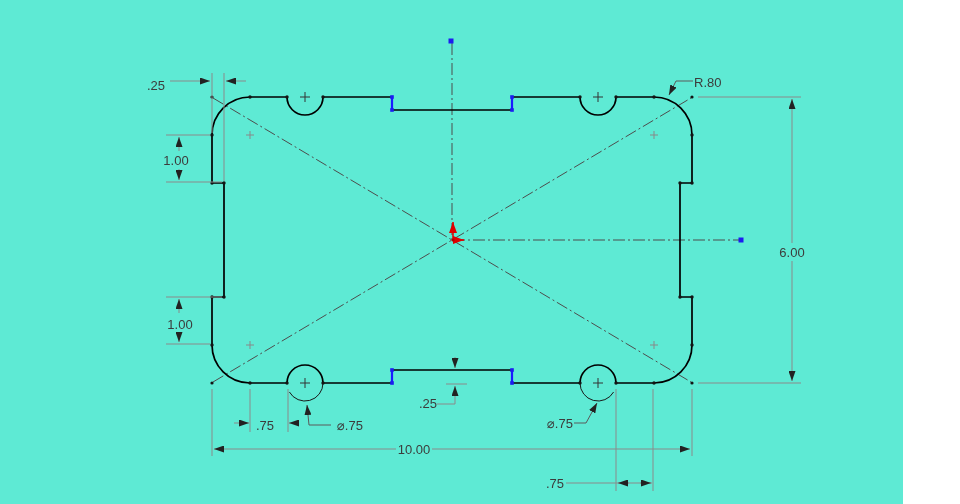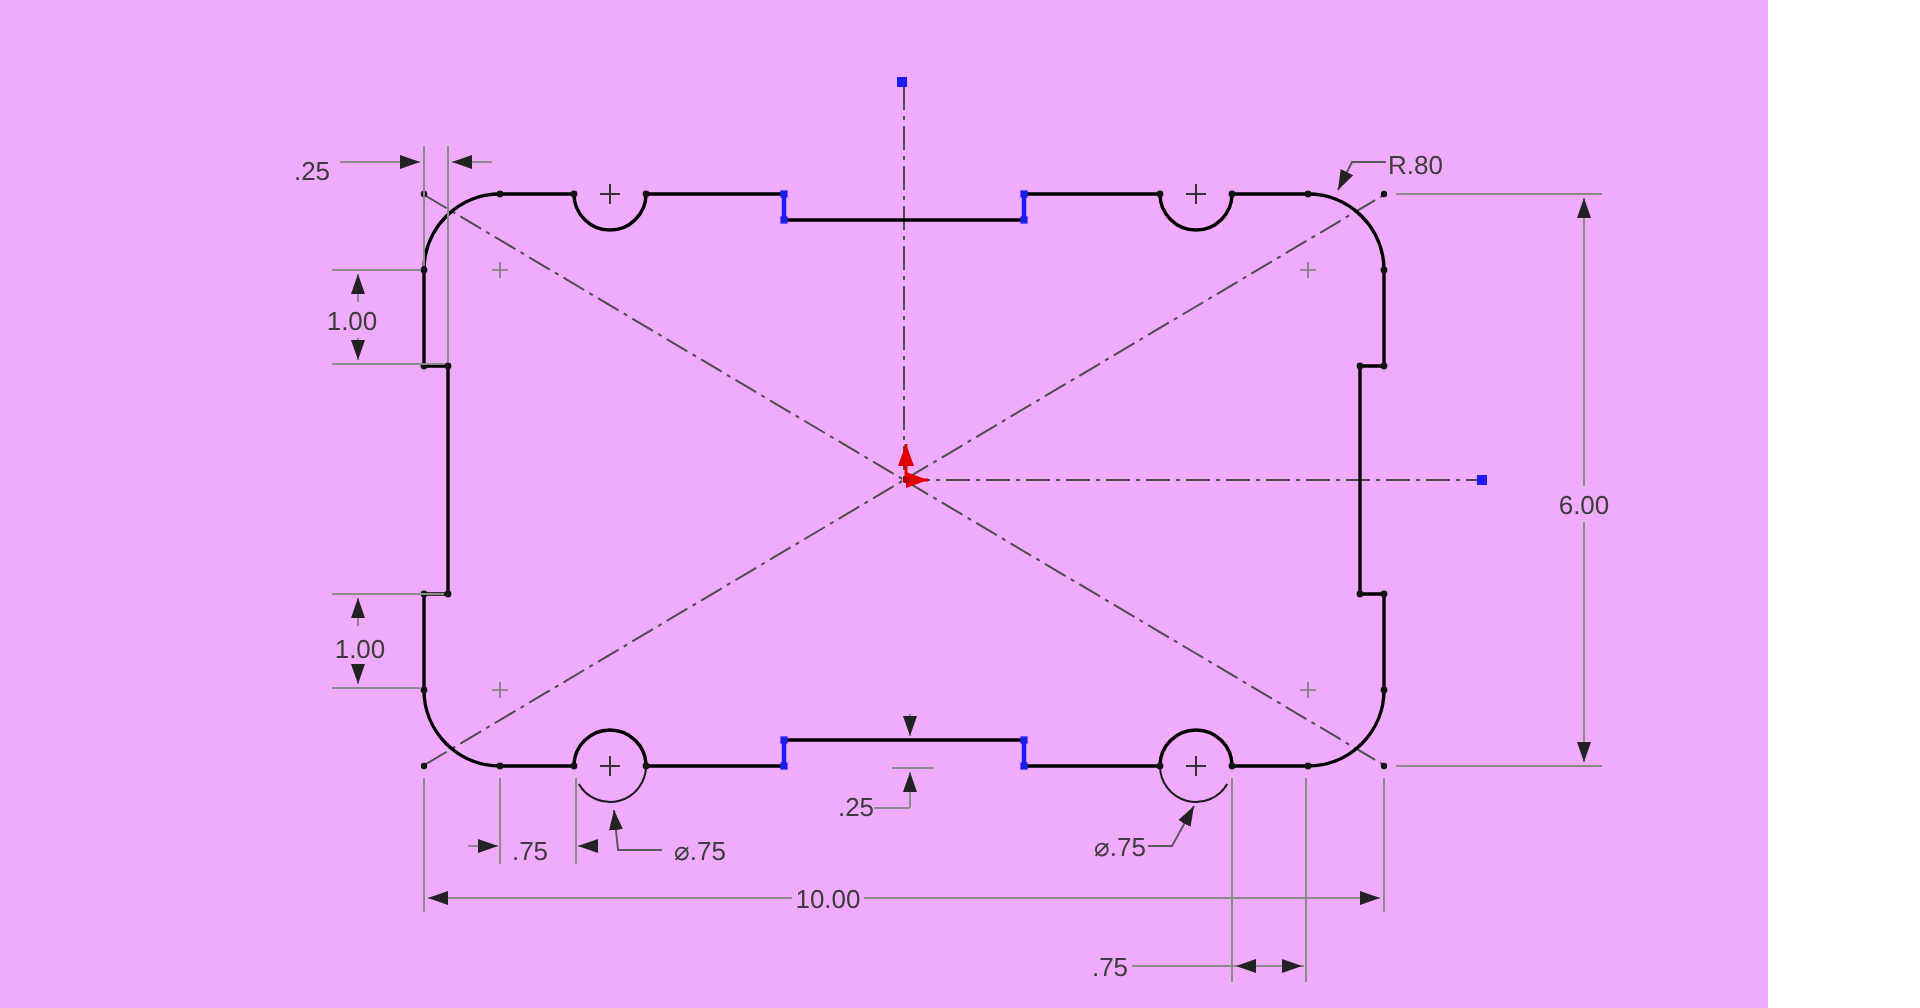--- a/index.html
+++ b/index.html
@@ -1,16 +1,16 @@
 <!DOCTYPE html>
 <html><head>
 <meta charset="utf-8">
 <style>
   html,body{margin:0;padding:0;background:#ffffff;}
-  .canvas{position:relative;width:884px;height:504px;background:#f0abfc;overflow:hidden;}
+  .canvas{position:relative;width:884px;height:504px;background:#5eead4;overflow:hidden;padding-left:19px;}
   svg{position:absolute;left:0;top:0;}
   .geom{stroke:#000000;stroke-width:1.7;fill:none;stroke-linejoin:round;stroke-linecap:butt;}
   .geomthin{stroke:#1a1a1a;stroke-width:1;fill:none;}
   .bluedge{stroke:#1a1aff;stroke-width:2.2;fill:none;}
   .cline{stroke:#4d4d4d;stroke-width:1;fill:none;stroke-dasharray:12 3 2 3;}
   .ext{stroke:#8a8a8a;stroke-width:1;fill:none;}
   .dim{stroke:#8a8a8a;stroke-width:1;fill:none;}
   .leader{stroke:#5a5a5a;stroke-width:1;fill:none;}
   .dimtext{font-family:"Liberation Sans","DejaVu Sans",sans-serif;font-size:13px;fill:#3c3c3c;}
   .cmark-dark{stroke:#333333;stroke-width:1;}

